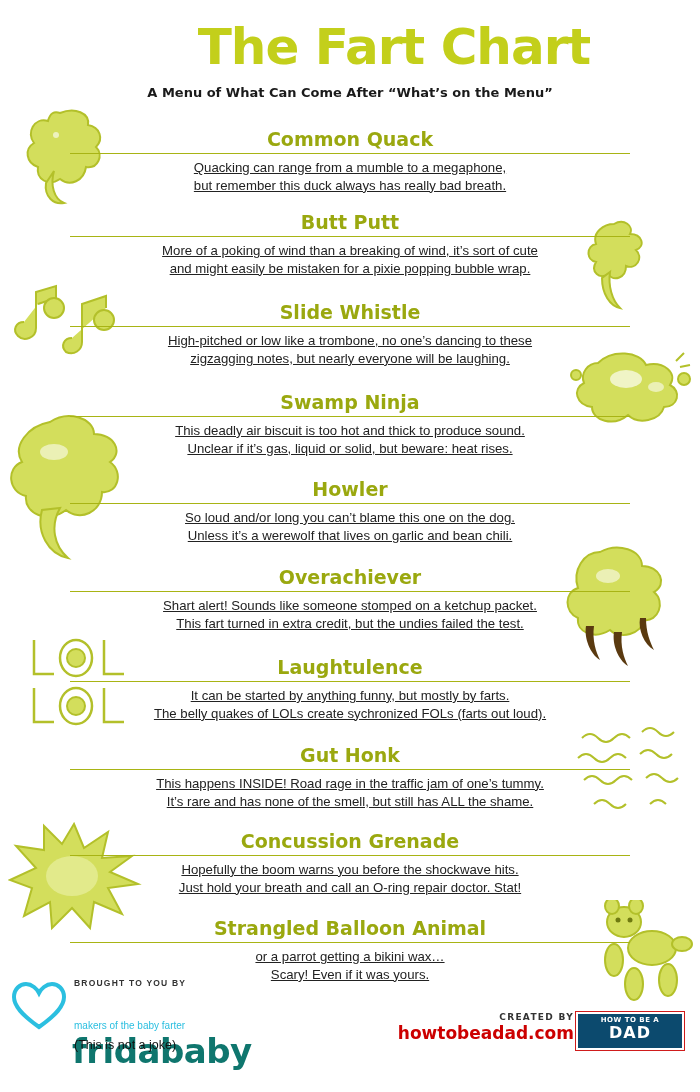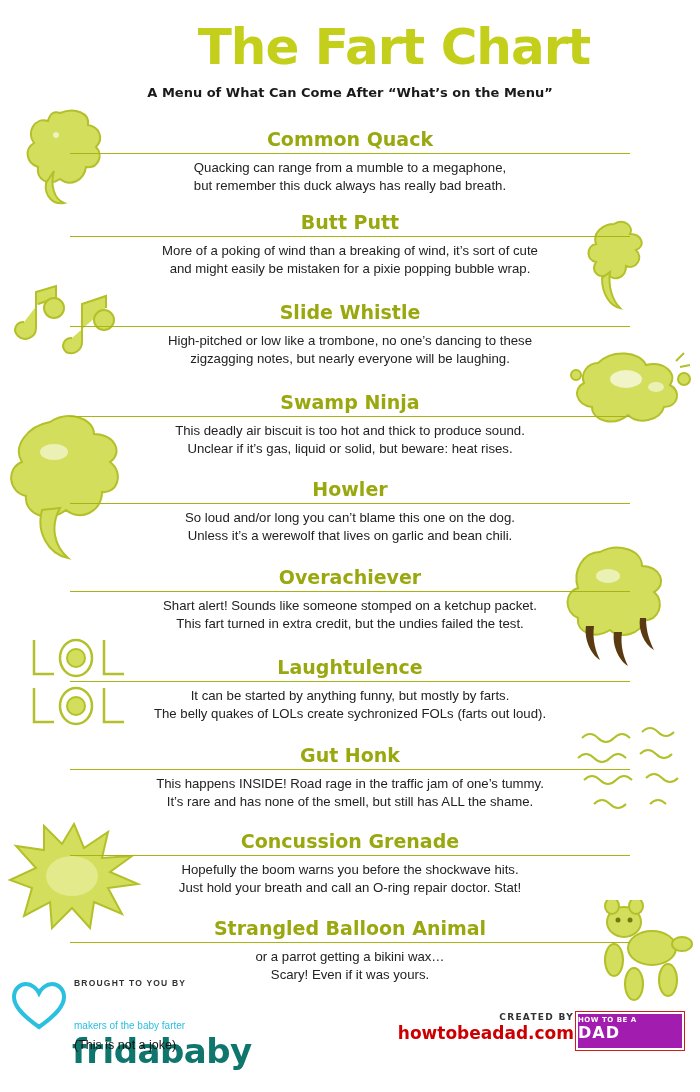--- a/index.html
+++ b/index.html
@@ -74,20 +74,21 @@
     height: 1px;
     background: #a8b414;
     width: 100%;
     margin: 0 0 5px 0;
   }
   .entry-desc {
     font-family: "Liberation Sans", sans-serif;
     font-size: 13.2px;
     color: #222222;
     line-height: 1.35;
+    text-decoration: underline;
   }
   .entry-desc div { white-space: nowrap; }
 
   
   .footer-left {
     position: absolute;
     left: 12px;
     top: 978px;
     width: 280px;
   }
@@ -162,24 +163,24 @@
     font-weight: bold;
     color: #cc0000;
     white-space: nowrap;
   }
   .dad-badge {
     position: absolute;
     right: 6px;
     top: 4px;
     width: 104px;
     height: 34px;
-    background: #a21caf;
+    background: #0c4a6e;
     border: 2px solid #ffffff;
     box-shadow: 0 0 0 1px #cf1b1b;
-    text-align: left;
+    text-align: center;
     color: #ffffff;
   }
   .dad-badge .l1 {
     font-family: "DejaVu Sans", sans-serif;
     font-size: 7px;
     letter-spacing: 0.5px;
     margin-top: 2px;
     font-weight: bold;
   }
   .dad-badge .l2 {

